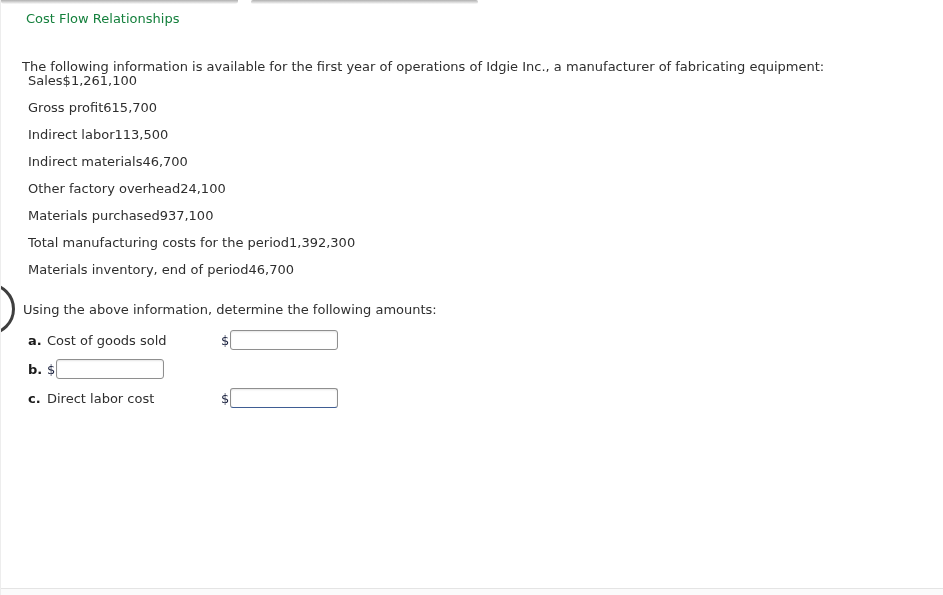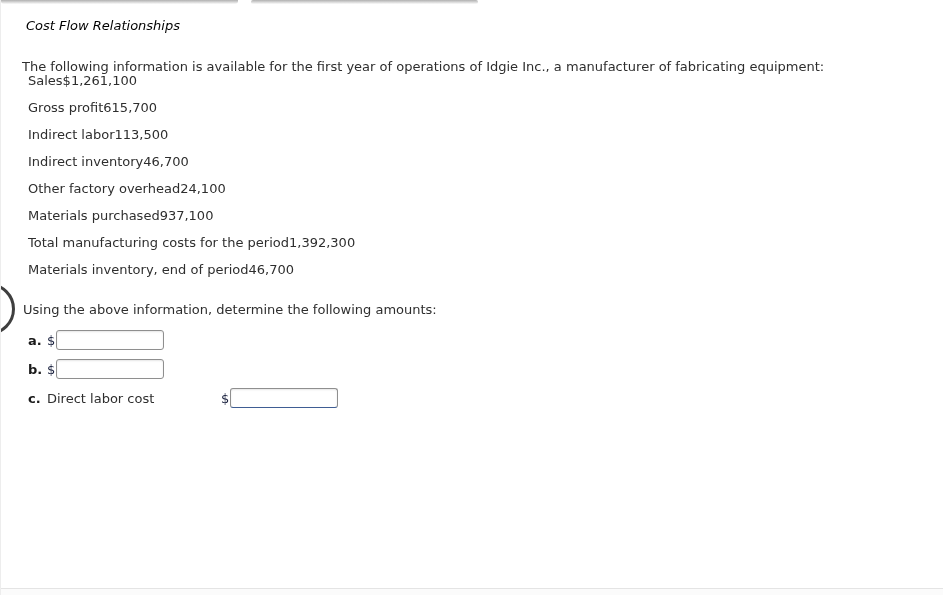--- a/index.html
+++ b/index.html
@@ -15,21 +15,21 @@
     border-left: 1px solid #ededed;
   }
   .top-bar {
     position: absolute; top: 0; height: 4px;
     background: linear-gradient(to bottom, #b0b0b0, #fbfbfb);
     border-radius: 0 0 3px 3px;
   }
   .top-bar.bar1 { left: 0; width: 237px; }
   .top-bar.bar2 { left: 250px; width: 227px; border-radius: 3px; }
 
-  .page-title { position: absolute; left: 25px; top: 18px; white-space: nowrap; color: #000000; font-style: italic; }
+  .page-title { position: absolute; left: 25px; top: 11px; white-space: nowrap; color: #15803d; }
   .intro     { position: absolute; left: 21px; top: 59px; white-space: nowrap; }
 
   .datatable { position: absolute; left: 27px; top: 67px; width: 349px; }
   .datatable .trow {
     display: flex; align-items: center;
     height: 27px; white-space: nowrap;
   }
   .datatable .tval { text-align: right; }
 
   .arc {
@@ -82,21 +82,21 @@
   </div>
   <div class="trow">
     <span class="tlabel">Gross profit</span>
     <span class="tval">615,700</span>
   </div>
   <div class="trow">
     <span class="tlabel">Indirect labor</span>
     <span class="tval">113,500</span>
   </div>
   <div class="trow">
-    <span class="tlabel">Indirect inventory</span>
+    <span class="tlabel">Indirect materials</span>
     <span class="tval">46,700</span>
   </div>
   <div class="trow">
     <span class="tlabel">Other factory overhead</span>
     <span class="tval">24,100</span>
   </div>
   <div class="trow">
     <span class="tlabel">Materials purchased</span>
     <span class="tval">937,100</span>
   </div>
@@ -109,20 +109,21 @@
     <span class="tval">46,700</span>
   </div>
 </div>
 
 <div class="arc"></div>
 
 <div class="instruction">Using the above information, determine the following amounts:</div>
 
 <div class="qrow r0">
   <span class="qletter">a.</span>
+  <span class="qlabel">Cost of goods sold</span>
   <span class="dollar">$</span>
   <input type="text" value="" style="">
 </div>
 
 <div class="qrow r1">
   <span class="qletter">b.</span>
   <span class="dollar">$</span>
   <input type="text" value="" style="">
 </div>
 

